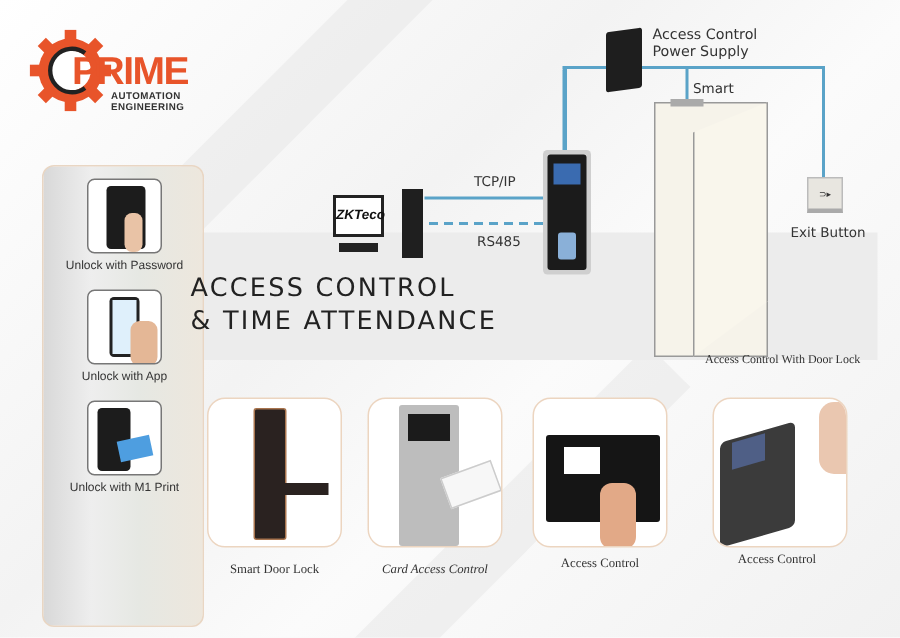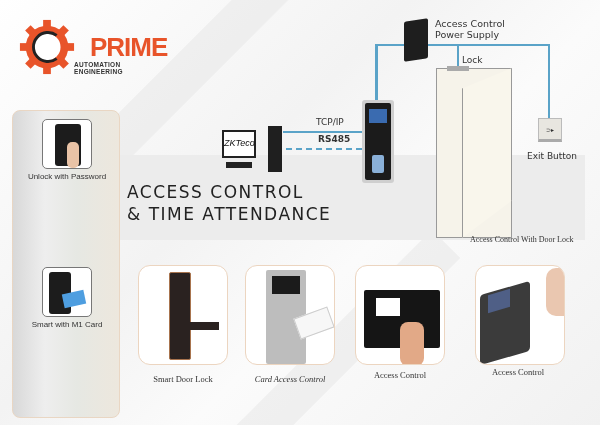--- a/index.html
+++ b/index.html
@@ -3,42 +3,42 @@
 <meta charset="utf-8">
 <style>
   * { box-sizing: border-box; margin: 0; padding: 0; }
   body { width: 600px; height: 425px; overflow: hidden; background: #fafafa; font-family: "DejaVu Sans", sans-serif; position: relative; }
   .bg { position: absolute; inset: 0; background: linear-gradient(135deg, #ffffff 0%, #f3f3f3 40%, #fbfbfb 60%, #f1f1f1 100%); }
   .diag { position: absolute; background: rgba(230,230,230,0.5); transform: rotate(45deg); }
   .band { position: absolute; left: 120px; top: 155px; width: 465px; height: 85px; background: #ececec; }
   
   .logo { position: absolute; left: 18px; top: 18px; width: 110px; height: 60px; }
   .gear { position: absolute; left: 0; top: 0; width: 58px; height: 58px; }
-  .logo-prime { position: absolute; left: 30px; top: 14px; font-family: "Liberation Sans", sans-serif; font-weight: bold; font-size: 26px; color: #e8542a; letter-spacing: -1px; margin-left: 42px; }
+  .logo-prime { position: absolute; left: 30px; top: 14px; font-family: "Liberation Sans", sans-serif; font-weight: bold; font-size: 26px; color: #e8542a; letter-spacing: -1px; }
   .logo-sub { position: absolute; left: 56px; top: 43px; font-family: "Liberation Sans", sans-serif; font-size: 6.5px; font-weight: bold; color: #333; line-height: 7px; letter-spacing: 0.3px; }
   
-  .unlock-panel { position: absolute; left: 12px; top: 110px; width: 108px; height: 308px; border: 1px solid #e9d6c3; border-radius: 8px; background: linear-gradient(90deg, #d8d8d8 0%, #eeeeee 30%, #e6e8e3 60%, #ede7dd 100%); overflow: hidden; }
+  .unlock-panel { position: absolute; left: 28px; top: 110px; width: 108px; height: 308px; border: 1px solid #e9d6c3; border-radius: 8px; background: linear-gradient(90deg, #d8d8d8 0%, #eeeeee 30%, #e6e8e3 60%, #ede7dd 100%); overflow: hidden; }
   .unlock-item { position: absolute; left: 0; width: 108px; text-align: center; }
   .unlock-thumb { margin: 0 auto; width: 50px; height: 50px; border: 1px solid #777; border-radius: 5px; background: #fff; position: relative; overflow: hidden; }
   .unlock-label { font-family: "Liberation Sans", sans-serif; font-size: 8px; color: #333; margin-top: 3px; white-space: nowrap; }
   
   .title { position: absolute; left: 127px; top: 181px; font-family: "DejaVu Sans", sans-serif; font-size: 17px; line-height: 22px; color: #222; letter-spacing: 1.5px; font-weight: normal; }
   
   .wire { position: absolute; background: #5aa3c8; }
   .dash { position: absolute; border-top: 2px dashed #5aa3c8; height: 0; }
   .lbl { position: absolute; font-family: "DejaVu Sans", sans-serif; font-size: 9px; color: #333; white-space: nowrap; }
   .psu { position: absolute; left: 404px; top: 20px; width: 24px; height: 40px; background: #1e1e1e; transform: skewY(-8deg); border-radius: 2px; }
   .door-frame { position: absolute; left: 436px; top: 68px; width: 76px; height: 170px; background: #f6f3ea; border: 1px solid #999; }
   .door-leaf { position: absolute; left: 462px; top: 68px; width: 50px; height: 170px; background: #f9f6ec; border: 1px solid #999; clip-path: polygon(0 12%, 100% 0, 100% 78%, 0 100%); }
   .lock { position: absolute; left: 447px; top: 66px; width: 22px; height: 5px; background: #aaa; }
   .exit-btn { position: absolute; left: 538px; top: 118px; width: 24px; height: 24px; background: #e8e6e0; border: 1px solid #bbb; border-bottom: 3px solid #aaa; font-size: 6px; text-align: center; line-height: 22px; color: #333; }
   .terminal { position: absolute; left: 362px; top: 100px; width: 32px; height: 83px; background: #cfcfcf; border-radius: 3px; padding: 3px; }
   .terminal-inner { width: 100%; height: 100%; background: #1b1b1b; border-radius: 2px; position: relative; }
   .pc-monitor { position: absolute; left: 222px; top: 130px; width: 34px; height: 28px; background: #222; padding: 2px; }
-  .pc-screen { width: 100%; height: 100%; background: #fff; font-family: "Liberation Sans", sans-serif; font-weight: normal; font-size: 9px; color: #111; text-align: right; line-height: 22px; font-style: italic; }
+  .pc-screen { width: 100%; height: 100%; background: #fff; font-family: "Liberation Sans", sans-serif; font-weight: bold; font-size: 9px; color: #111; text-align: right; line-height: 22px; font-style: italic; }
   .pc-stand { position: absolute; left: 226px; top: 162px; width: 26px; height: 6px; background: #222; }
   .pc-tower { position: absolute; left: 268px; top: 126px; width: 14px; height: 46px; background: #1f1f1f; }
   
   .prod { position: absolute; top: 265px; width: 90px; height: 100px; border: 1px solid #ecd5c0; border-radius: 12px; background: #fff; overflow: hidden; }
   .prod-label { position: absolute; font-family: "Liberation Serif", serif; font-size: 8.5px; color: #333; text-align: center; width: 110px; line-height: 10px; }
 </style>
 </head>
 <body>
 
 <div class="bg"></div>
@@ -70,49 +70,58 @@
 </div>
 
 <div class="unlock-panel">
   <div class="unlock-item" style="top:8px;">
     <div class="unlock-thumb">
       <div style="position:absolute;left:12px;top:4px;width:26px;height:42px;background:#1c1c1c;border-radius:3px;"></div>
       <div style="position:absolute;left:24px;top:22px;width:12px;height:26px;background:#e9c3a6;border-radius:5px;"></div>
     </div>
     <div class="unlock-label">Unlock with Password</div>
   </div>
+  <div class="unlock-item" style="top:82px;">
+    <div class="unlock-thumb">
+      <div style="position:absolute;left:14px;top:4px;width:20px;height:40px;background:#222;border-radius:3px;padding:2px;">
+          <div style="width:100%;height:100%;background:#dff0fb;"></div>
+        </div>
+      <div style="position:absolute;left:28px;top:20px;width:18px;height:30px;background:#e4b796;border-radius:6px;"></div>
+    </div>
+    <div class="unlock-label">Unlock with App</div>
+  </div>
   <div class="unlock-item" style="top:156px;">
     <div class="unlock-thumb">
       <div style="position:absolute;left:6px;top:4px;width:22px;height:42px;background:#1c1c1c;border-radius:3px;"></div>
       <div style="position:absolute;left:20px;top:24px;width:22px;height:14px;background:#4e9ee0;transform:rotate(-12deg);"></div>
     </div>
-    <div class="unlock-label">Smart with M1 Card</div>
+    <div class="unlock-label">Unlock with M1 Print</div>
   </div>
 </div>
 
 <div class="title">
   <div>ACCESS CONTROL</div>
   <div>&amp; TIME ATTENDANCE</div>
 </div>
 
 <div class="wire" style="left:375px;top:44px;width:3px;height:58px;border-radius:3px 0 0 0;"></div>
 <div class="wire" style="left:375px;top:44px;width:174px;height:2px;"></div>
 <div class="wire" style="left:548px;top:44px;width:2px;height:75px;"></div>
 <div class="wire" style="left:457px;top:44px;width:2px;height:22px;"></div>
 <div class="wire" style="left:283px;top:131px;width:80px;height:2px;"></div>
 <div class="dash" style="left:286px;top:148px;width:76px;"></div>
 
 <div class="psu"></div>
 <div class="lbl" style="left:435px;top:18px;font-size:9.5px;line-height:11px;">
   <div>Access Control</div>
   <div>Power Supply</div>
 </div>
-<div class="lbl" style="left:462px;top:55px;">Lock</div>
+<div class="lbl" style="left:462px;top:55px;">Smart</div>
 <div class="lbl" style="left:316px;top:117px;">TCP/IP</div>
-<div class="lbl" style="left:318px;top:134px;font-weight:bold;">RS485</div>
+<div class="lbl" style="left:318px;top:157px;">RS485</div>
 
 <div class="pc-monitor">
     <div class="pc-screen">ZKTeco</div>
   </div>
 <div class="pc-stand"></div>
 <div class="pc-tower"></div>
 
 <div class="terminal">
   <div class="terminal-inner">
     <div style="position:absolute;left:4px;top:6px;width:18px;height:14px;background:#3a6bb0;"></div>

